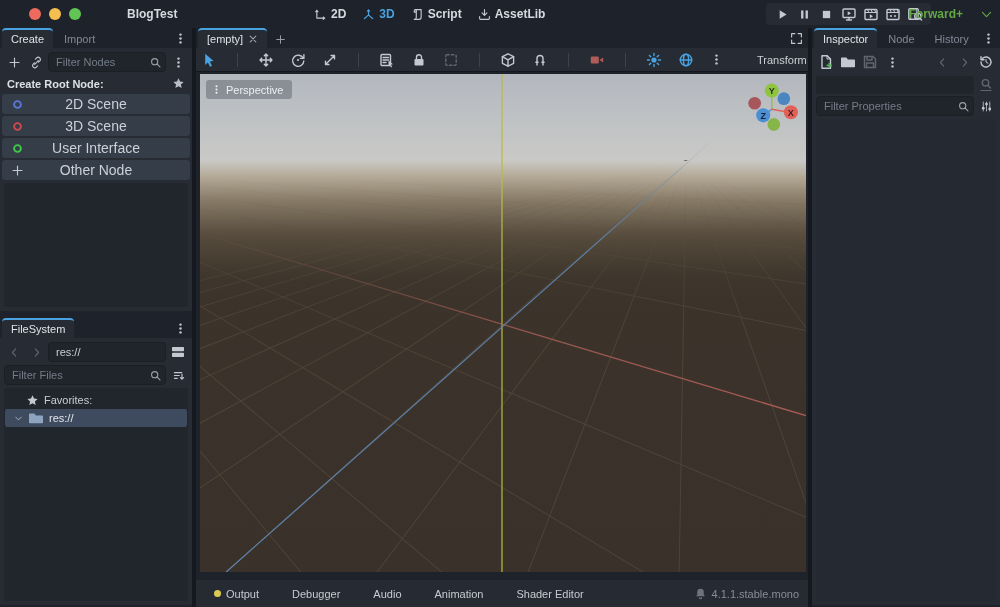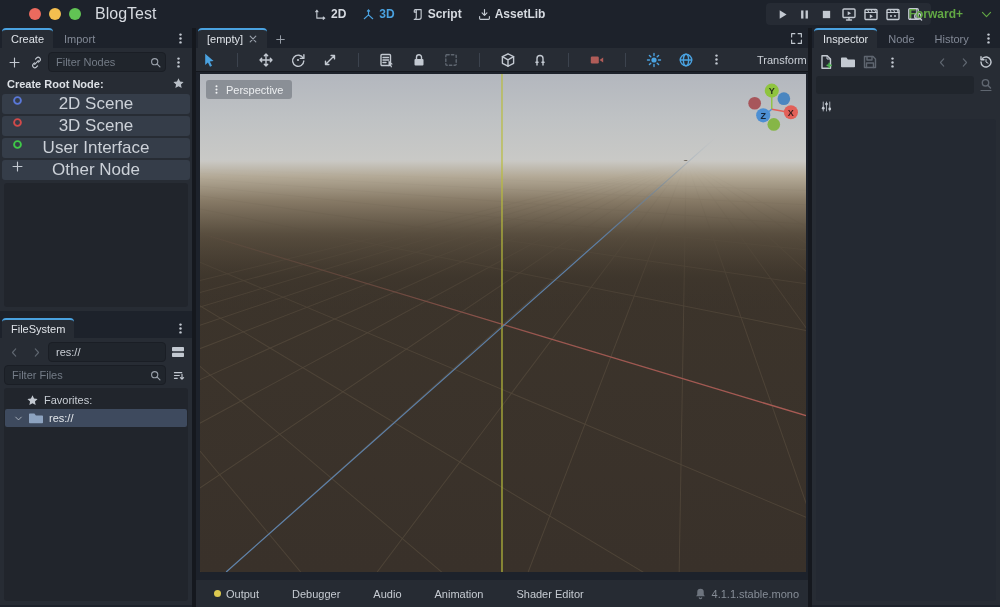--- a/index.html
+++ b/index.html
@@ -11,21 +11,21 @@
   .ic.sm{width:13px;height:13px}
   .ic.dim{color:#5f6670}
   .ic.blue{color:var(--c-accent)}
   .ic.red{color:#b05c58}
 
   
   .titlebar{height:28px;background:#1d222b;display:flex;align-items:center;position:relative}
   .lights{display:flex;gap:8px;margin-left:29px}
   .light{width:12px;height:12px;border-radius:50%}
   .light.r{background:#ec6a5e}.light.y{background:#f4bf4f}.light.g{background:#61c454}
-  .win-title{margin-left:14px;font-size:16px;font-weight:normal;color:#d6dae0}
+  .win-title{margin-left:46px;font-size:12px;font-weight:bold;color:#d6dae0}
   .ws-menu{position:absolute;left:308px;top:2px;height:24px;display:flex;align-items:center;gap:4px}
   .ws-item{display:flex;align-items:center;gap:4px;padding:0 6px;height:22px;font-size:12px;
            font-weight:bold;color:#d6dae0;border-radius:3px;cursor:default}
   .ws-item.active{color:var(--c-accent)}
   .ws-item.active .ic{color:var(--c-accent)}
   .playback{position:absolute;left:766px;top:3px;height:22px;display:flex;align-items:center;
             gap:7px;background:#262b34;border-radius:4px;padding:0 9px}
   .pb-btn{width:15px;height:15px;display:flex;align-items:center;justify-content:center;color:#aeb4bd}
   .pb-btn.lit{color:#e2e6ea}
   .renderer{position:absolute;right:7px;top:0;height:28px;display:flex;align-items:center;gap:17px;
@@ -59,21 +59,21 @@
   .input{width:100%;height:20px;background:#20252c;border:1px solid #1a1e25;border-radius:4px;
          color:#c9ced5;font-size:11px;padding:0 20px 0 7px;outline:none;
          font-family:"Liberation Sans","DejaVu Sans",sans-serif}
   .input::placeholder{color:#747c87}
   .input-icon{position:absolute;right:4px;color:#99a0aa}
 
   .heading-row{height:19px;padding:0 5px;font-size:11px;font-weight:bold;color:#dce0e5}
   .heading-row .ic{margin-left:auto;color:#b9bfc7}
 
   .root-btn{height:20px;margin:1px 0;background:#353d49;border-radius:3px;position:relative;
-            display:flex;align-items:flex-start;justify-content:center;font-size:17px;color:#ccd1d8;flex-shrink:0}
+            display:flex;align-items:center;justify-content:center;font-size:14px;color:#ccd1d8;flex-shrink:0}
   .root-btn .ic{position:absolute;left:9px;width:13px;height:13px}
 
   .tree{flex:1;background:#21252c;border-radius:3px;margin:2px;min-height:0;overflow:hidden;padding-top:3px}
   .tree-row{height:18px;display:flex;align-items:center;font-size:11px;color:#c9ced5;gap:5px;padding-left:8px}
   .tree-row.selected{background:var(--c-selection);border-radius:2px;margin:0 1px;color:#e4e8ec}
   .tree-row .twisty{width:10px;display:flex;justify-content:center;color:#9aa1ab}
   .tree-indent{width:10px;height:18px;border-left:1px solid #3a414c;margin-left:13px}
   .tree-indent.tick{position:relative}
   .tree-indent.tick:after{content:"";position:absolute;left:0;top:9px;width:8px;height:1px;background:#3a414c}
 
@@ -767,20 +767,29 @@
             <i class="ic dim">
               <svg viewBox="0 0 16 16" fill="none" stroke="currentColor" stroke-width="1.4" stroke-linecap="round" stroke-linejoin="round">
                 <circle cx="7.5" cy="5.8" r="3.2"></circle>
                 <path d="M9.8 8.2l2.7 2.7"></path>
                 <path d="M3 13.5h10" stroke-width="1.2"></path>
               </svg>
             </i>
           </span>
       </div>
       <div class="row insp-filter-row">
+        <span class="input-wrap">
+          <input class="input" placeholder="Filter Properties" style="">
+          <i class="ic sm input-icon">
+              <svg viewBox="0 0 16 16" fill="none" stroke="currentColor" stroke-width="1.4" stroke-linecap="round" stroke-linejoin="round">
+                <circle cx="7" cy="7" r="3.8"></circle>
+                <path d="M9.8 9.8L13.5 13.5"></path>
+              </svg>
+            </i>
+        </span>
         <span class="icon-btn">
             <i class="ic sm">
               <svg viewBox="0 0 16 16" fill="none" stroke="currentColor" stroke-width="1.4" stroke-linecap="round" stroke-linejoin="round">
                 <path d="M4 2.5v11M8 2.5v11M12 2.5v11" stroke-width="1"></path>
                 <circle cx="4" cy="10" r="1.7" fill="currentColor" stroke="none"></circle>
                 <circle cx="8" cy="5" r="1.7" fill="currentColor" stroke="none"></circle>
                 <circle cx="12" cy="11" r="1.7" fill="currentColor" stroke="none"></circle>
               </svg>
             </i>
           </span>

